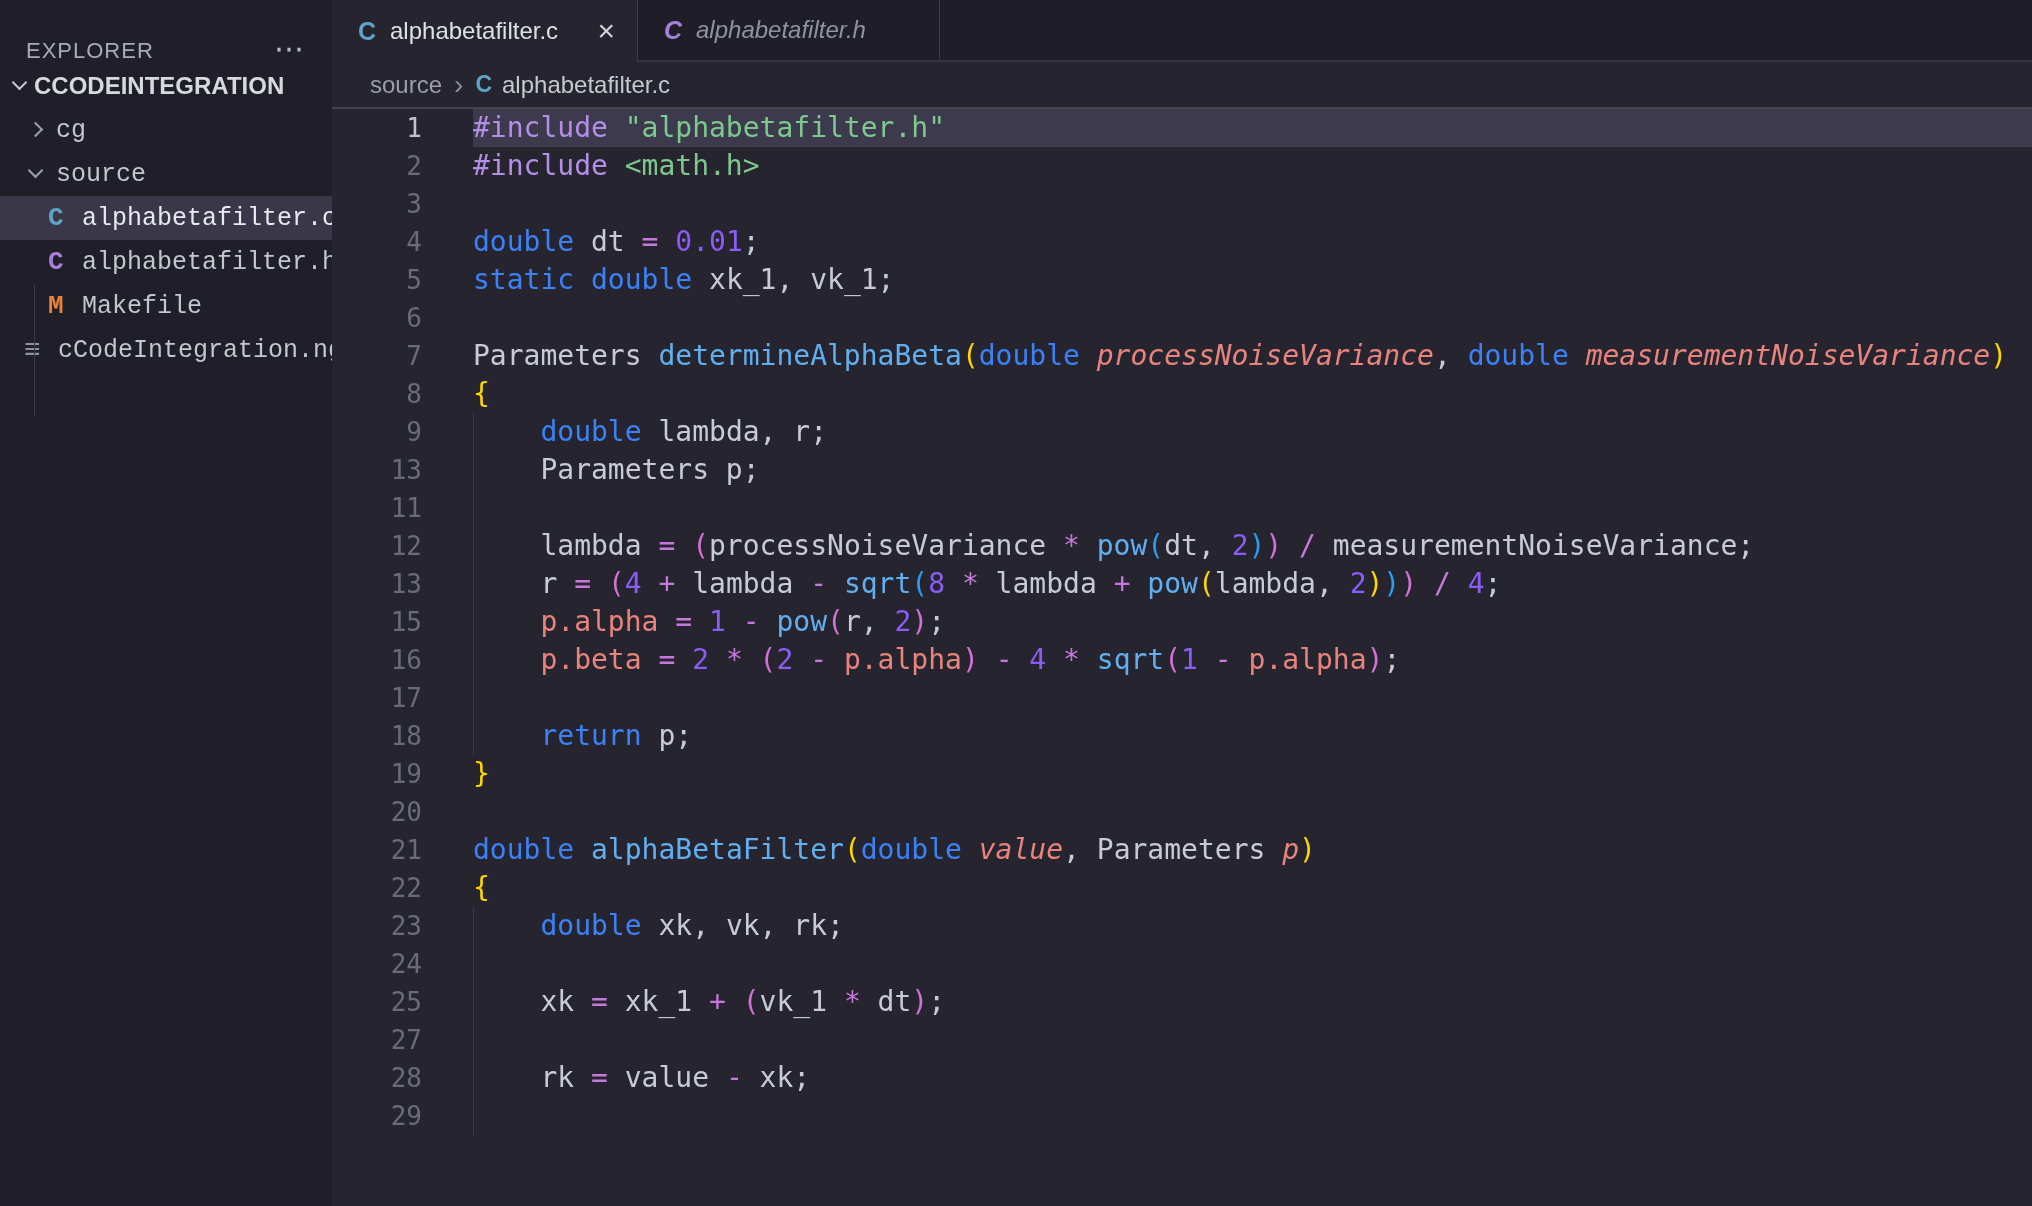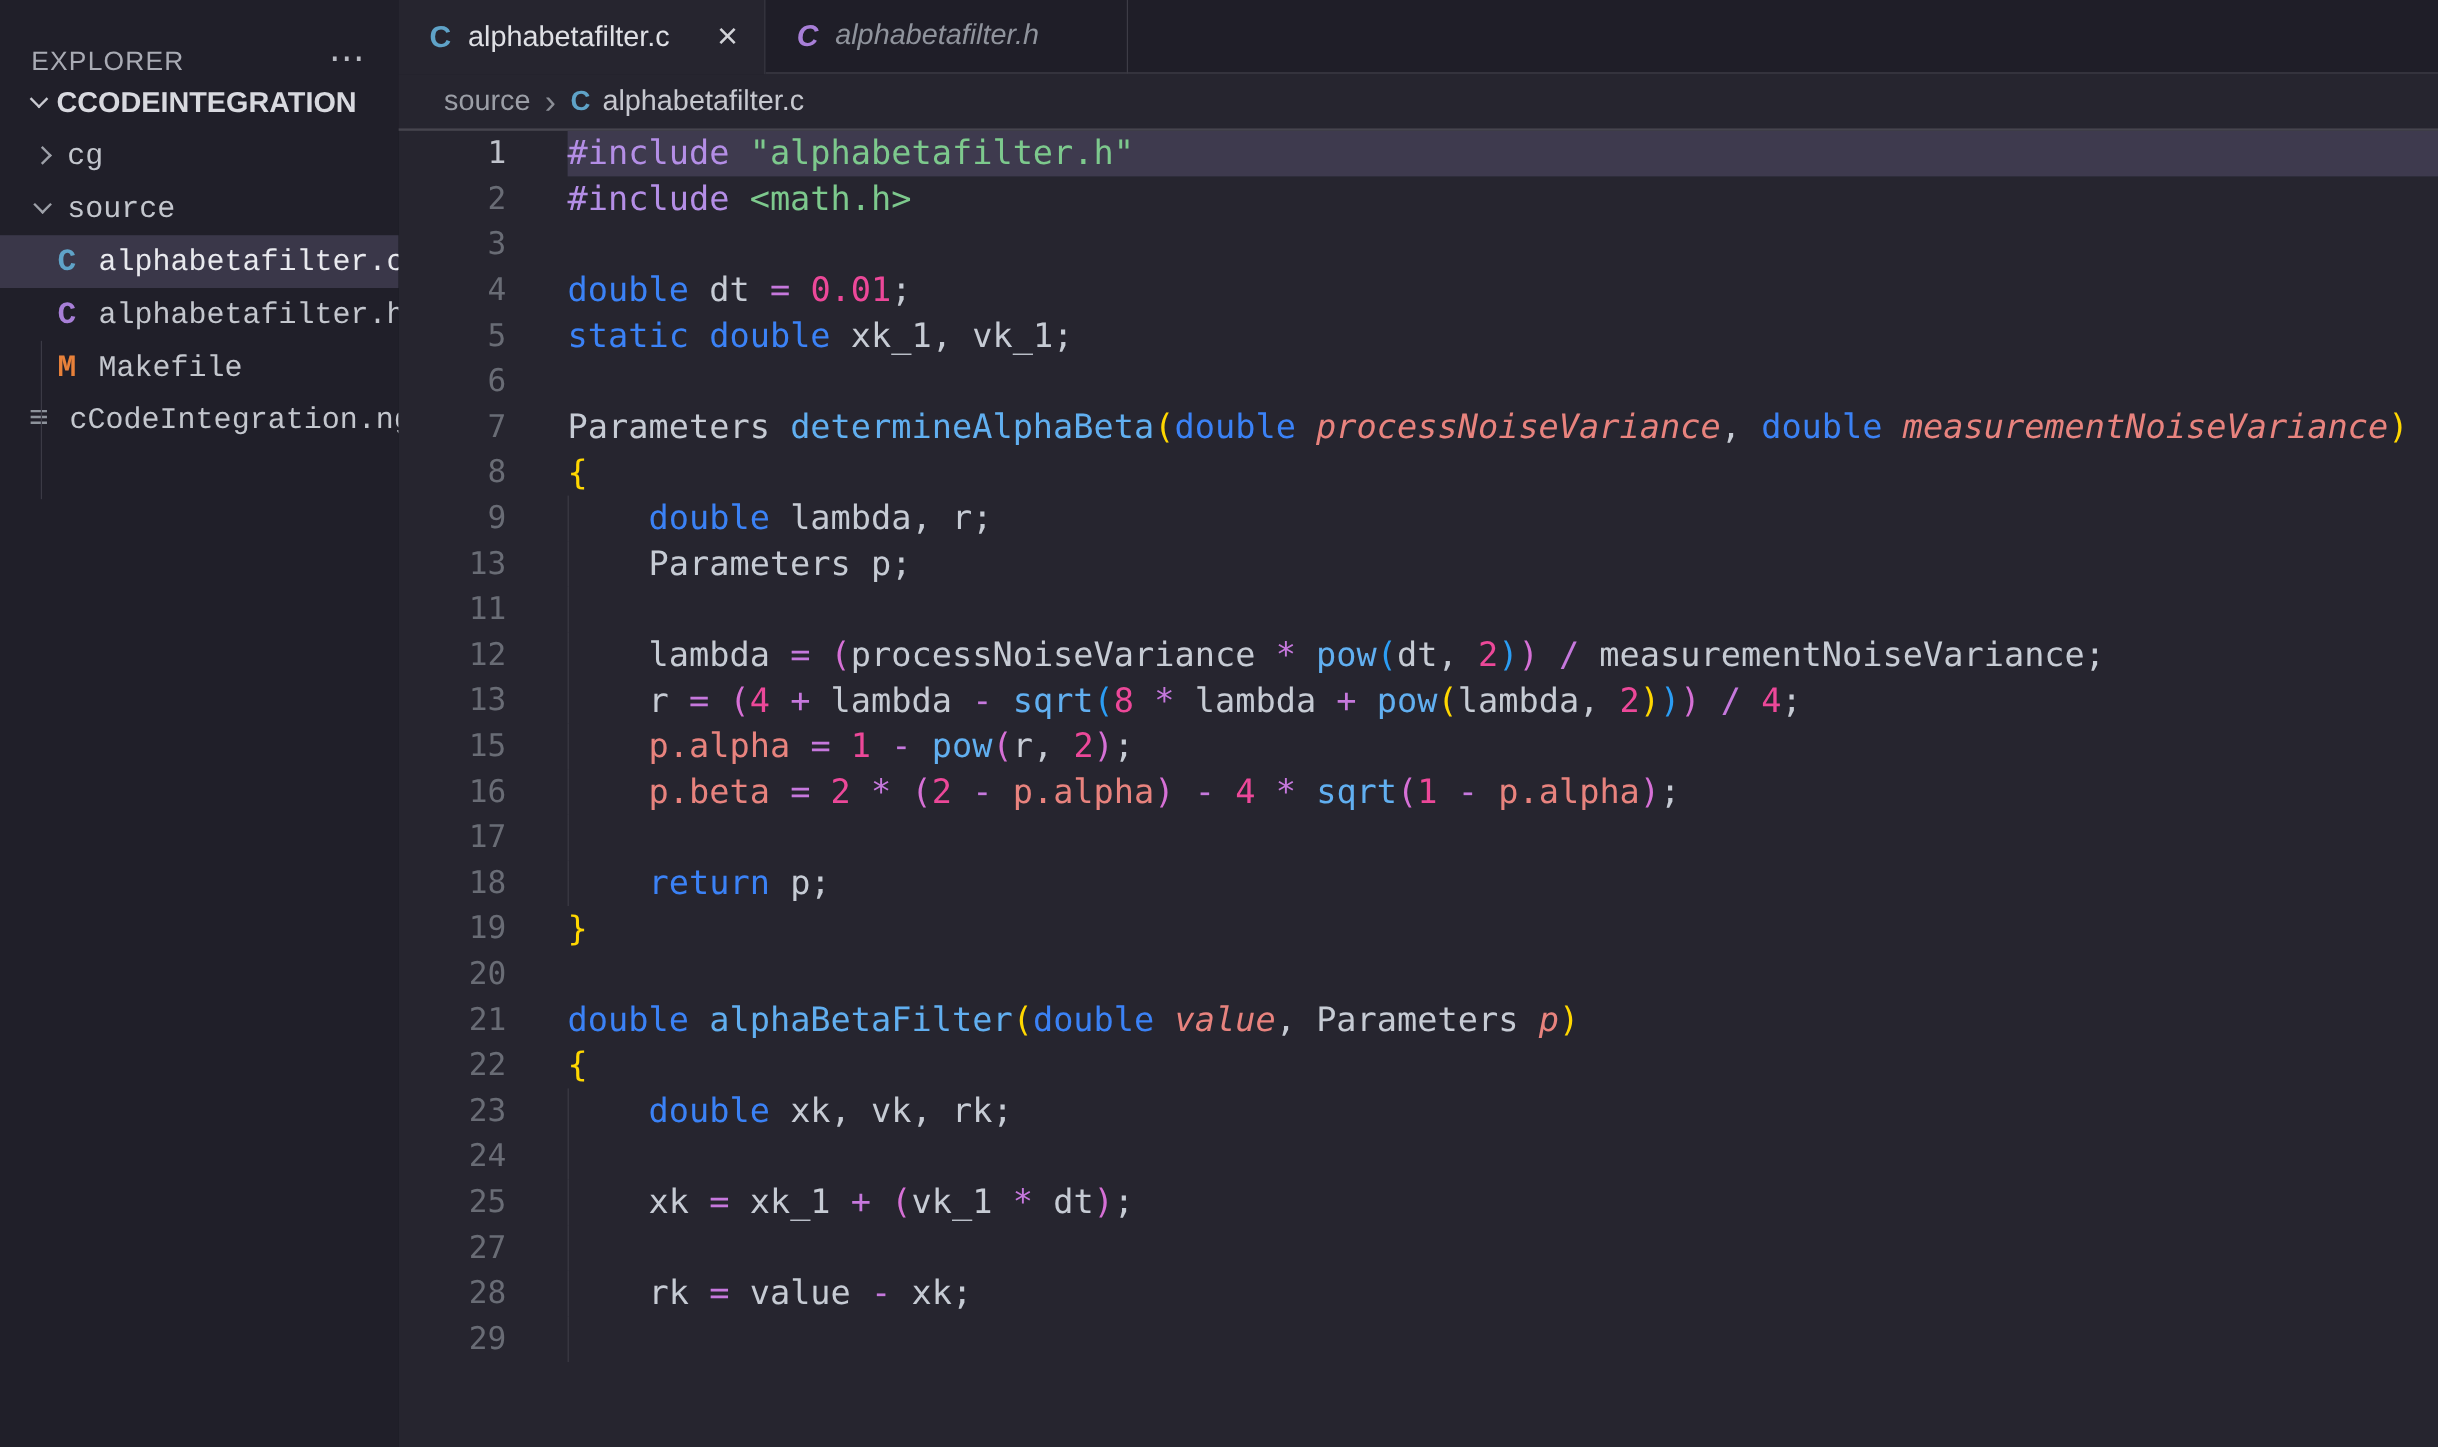--- a/index.html
+++ b/index.html
@@ -4,21 +4,21 @@
 <style>
   html,body{margin:0;padding:0;background:#16151c;}
   .app{width:2032px;height:1206px;display:flex;overflow:hidden;
        font-family:"Liberation Sans",sans-serif;-webkit-font-smoothing:antialiased;}
 
   
   .sidebar{width:332px;min-width:332px;background:#201f29;color:#c3c6cd;position:relative;}
   .sb-header{height:64px;display:flex;align-items:flex-end;justify-content:space-between;padding:0 28px 0 26px;}
   .sb-title{font-size:22px;letter-spacing:1px;color:#a9abb4;}
   .sb-more{font-size:30px;color:#b9bbc3;cursor:pointer;line-height:1;}
-  .sb-root{height:44px;display:flex;align-items:center;padding-left:21px;font-weight:bold;color:#d8d9df;font-size:24px;cursor:pointer;}
+  .sb-root{height:44px;display:flex;align-items:center;padding-left:8px;font-weight:bold;color:#d8d9df;font-size:24px;cursor:pointer;}
   .tree{position:relative;}
   .tree-guide{position:absolute;left:34px;top:176px;width:1px;height:132px;background:#3b3a45;}
   .titem{height:44px;display:flex;align-items:center;font-size:25px;color:#c3c6cd;cursor:pointer;font-family:Liberation Mono, monospace;}
   .titem.sel{background:#3a3749;color:#e8e9ee;}
   .titem .label{white-space:nowrap;overflow:hidden;}
   .chev{width:26px;height:26px;position:relative;display:inline-block;flex:none;}
   .chev::after{content:'';position:absolute;width:9px;height:9px;border-right:2px solid #9da0a8;border-bottom:2px solid #9da0a8;}
   .chev.r::after{transform:rotate(-45deg);left:6px;top:7px;}
   .chev.d::after{transform:rotate(45deg);left:6px;top:4px;}
   .chev.root::after{border-color:#c9cad1;}
@@ -56,21 +56,21 @@
   .ln{width:141px;flex:none;text-align:right;padding-right:51px;box-sizing:border-box;
       font-size:26px;color:#696c75;user-select:none;cursor:pointer;}
   .ln.active{color:#c0c3cc;}
   .lc{flex:1;white-space:pre;position:relative;color:#c6cbd4;}
   .line.cur .lc{background:#3e3a4e;}
   .line.g .lc::before{content:'';position:absolute;left:0;top:0;bottom:0;width:1px;background:#3c3b45;}
   .t-pl{color:#c6cbd4}
   .t-pp{color:#b48ee6}
   .t-kw{color:#3b82f6}
   .t-op{color:#c678dd}
-  .t-num{color:#ec4899}
+  .t-num{color:#8b5cf6}
   .t-str{color:#7dc98d}
   .t-fn{color:#61aff0}
   .t-pm{color:#e8837e;font-style:italic}
   .t-pr{color:#e8837e}
   .t-b1{color:#ffd700}
   .t-b2{color:#d670d6}
   .t-b3{color:#2b9df4}
 </style>
 </head>
 <body>

